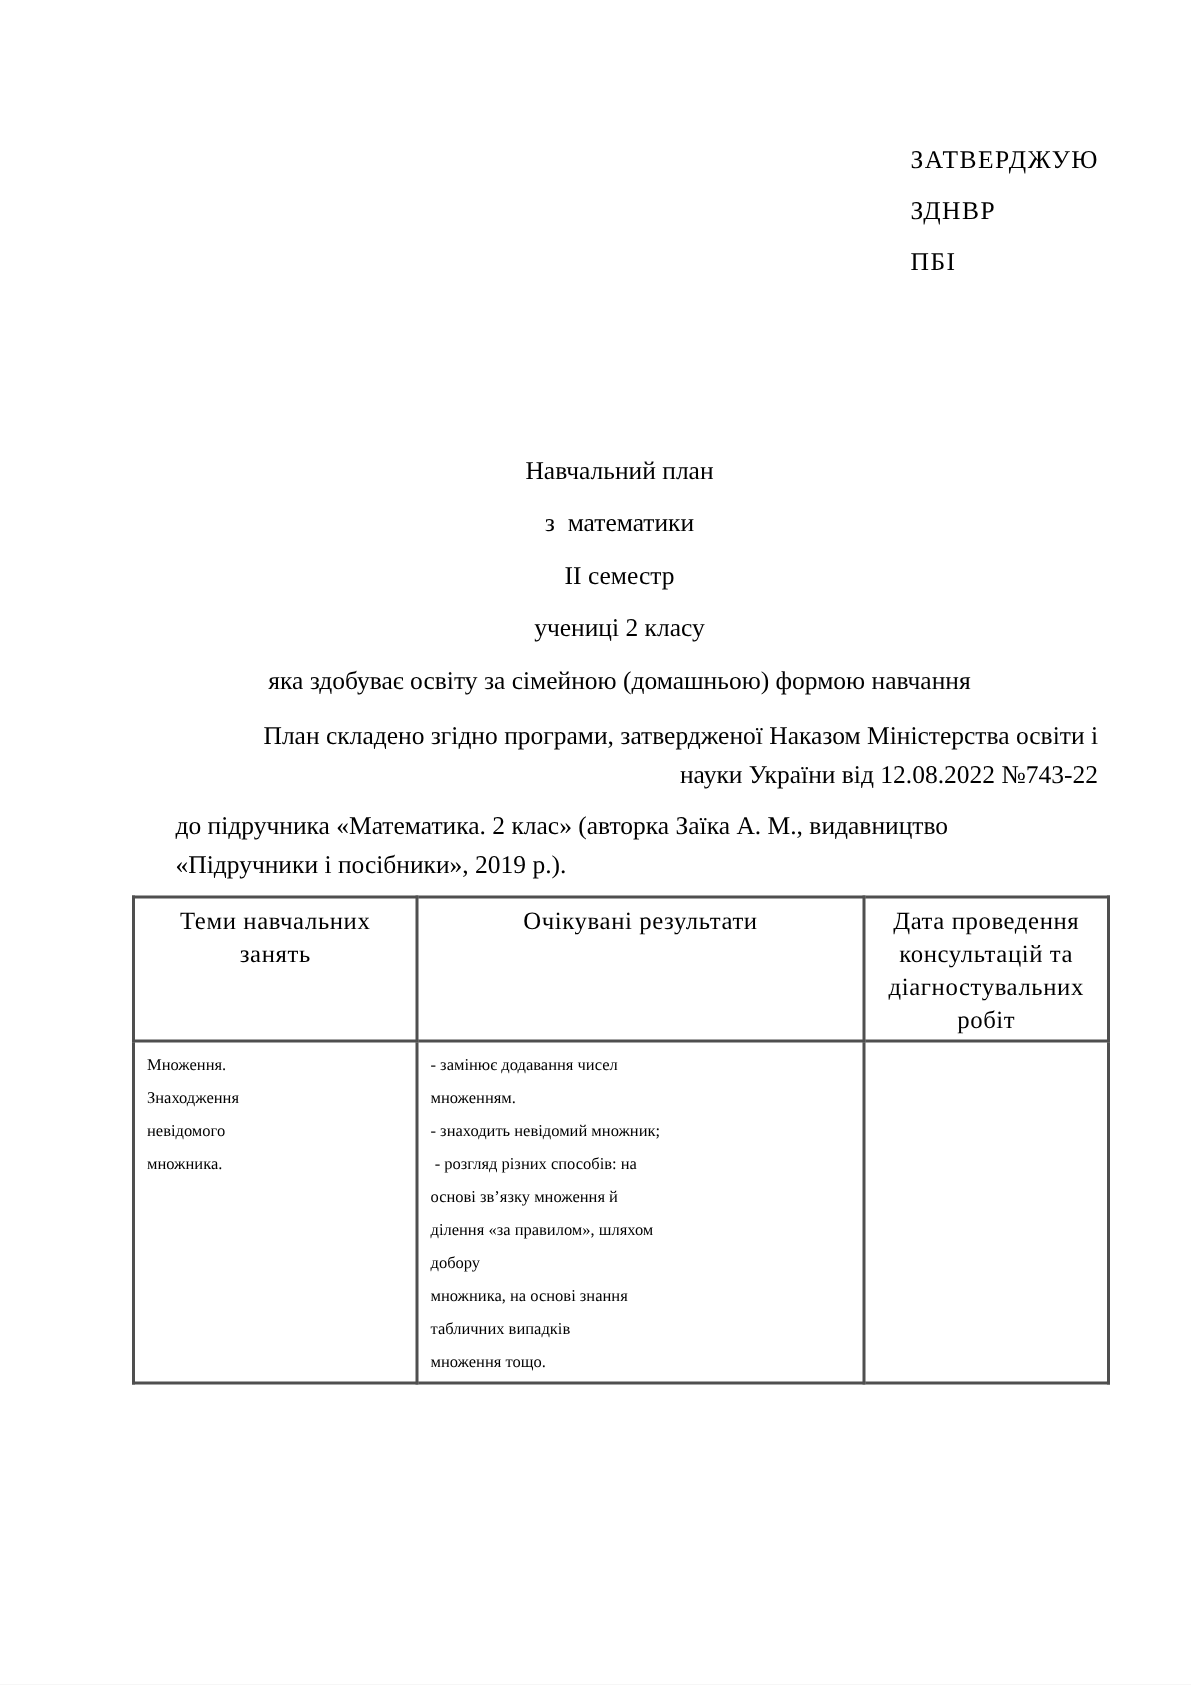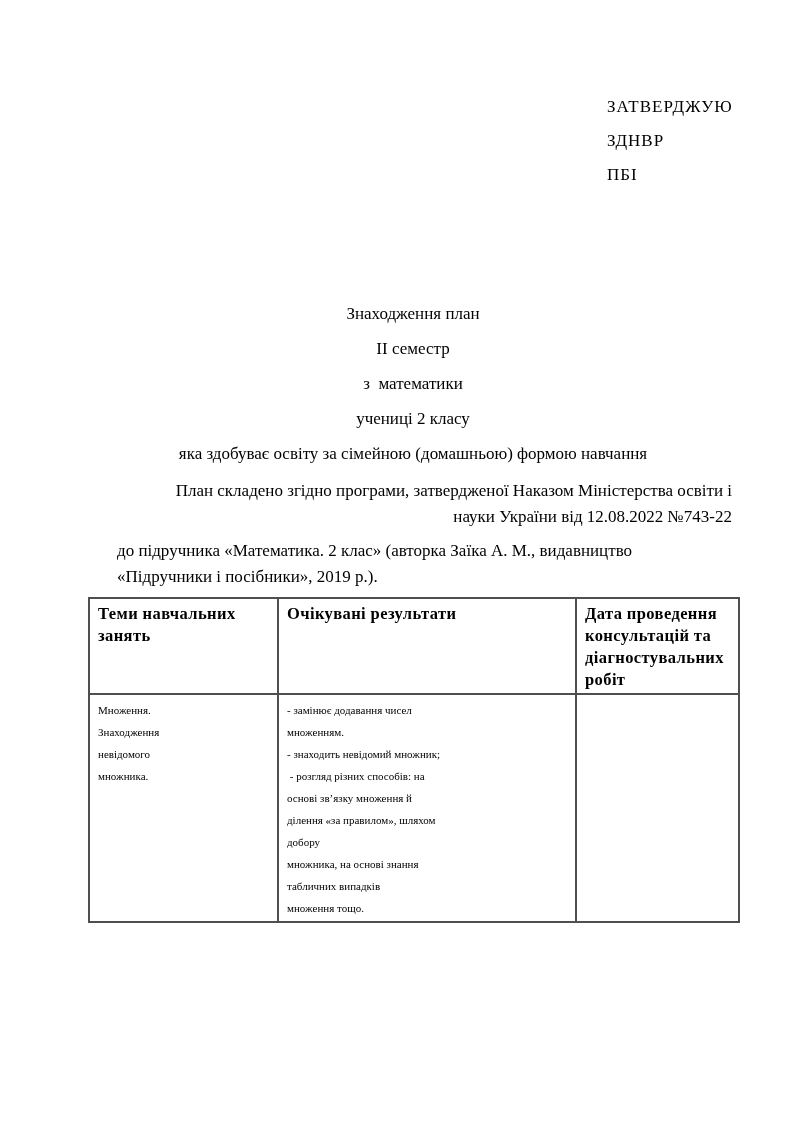--- a/index.html
+++ b/index.html
@@ -76,22 +76,22 @@
   table.curriculum col.c3 { width: 163px; }
   table.curriculum th,
   table.curriculum td {
     border: 2px solid #4f4f4f;
     vertical-align: top;
     padding: 4px 8px 2px 8px;
     overflow: hidden;
   }
   table.curriculum th {
     font-size: 16.5px;
-    font-weight: bold;
-    text-align: left;
+    font-weight: normal;
+    text-align: center;
     line-height: 22px;
     letter-spacing: 0.4px;
     height: 88px;
   }
   table.curriculum td {
     font-size: 11px;
     line-height: 22px;
     font-weight: normal;
     text-align: left;
   }
@@ -103,23 +103,23 @@
 
 <div class="page">
 
   <div class="approval">
     <div class="aline">ЗАТВЕРДЖУЮ</div>
     <div class="aline">ЗДНВР</div>
     <div class="aline">ПБІ</div>
   </div>
 
   <div class="title-block">
-    <div class="tline">Знаходження план</div>
+    <div class="tline">Навчальний план</div>
+    <div class="tline">з&nbsp; математики</div>
     <div class="tline">ІІ семестр</div>
-    <div class="tline">з&nbsp; математики</div>
     <div class="tline">учениці 2 класу</div>
     <div class="tline">яка здобуває освіту за сімейною (домашньою) формою навчання</div>
   </div>
 
   <div class="para-program pre">План складено згідно програми, затвердженої Наказом Міністерства освіти і
 науки України від 12.08.2022 №743-22</div>
 
   <div class="para-textbook pre">до підручника «Математика. 2 клас» (авторка Заїка А. М., видавництво
 «Підручники і посібники», 2019 р.).</div>
 

